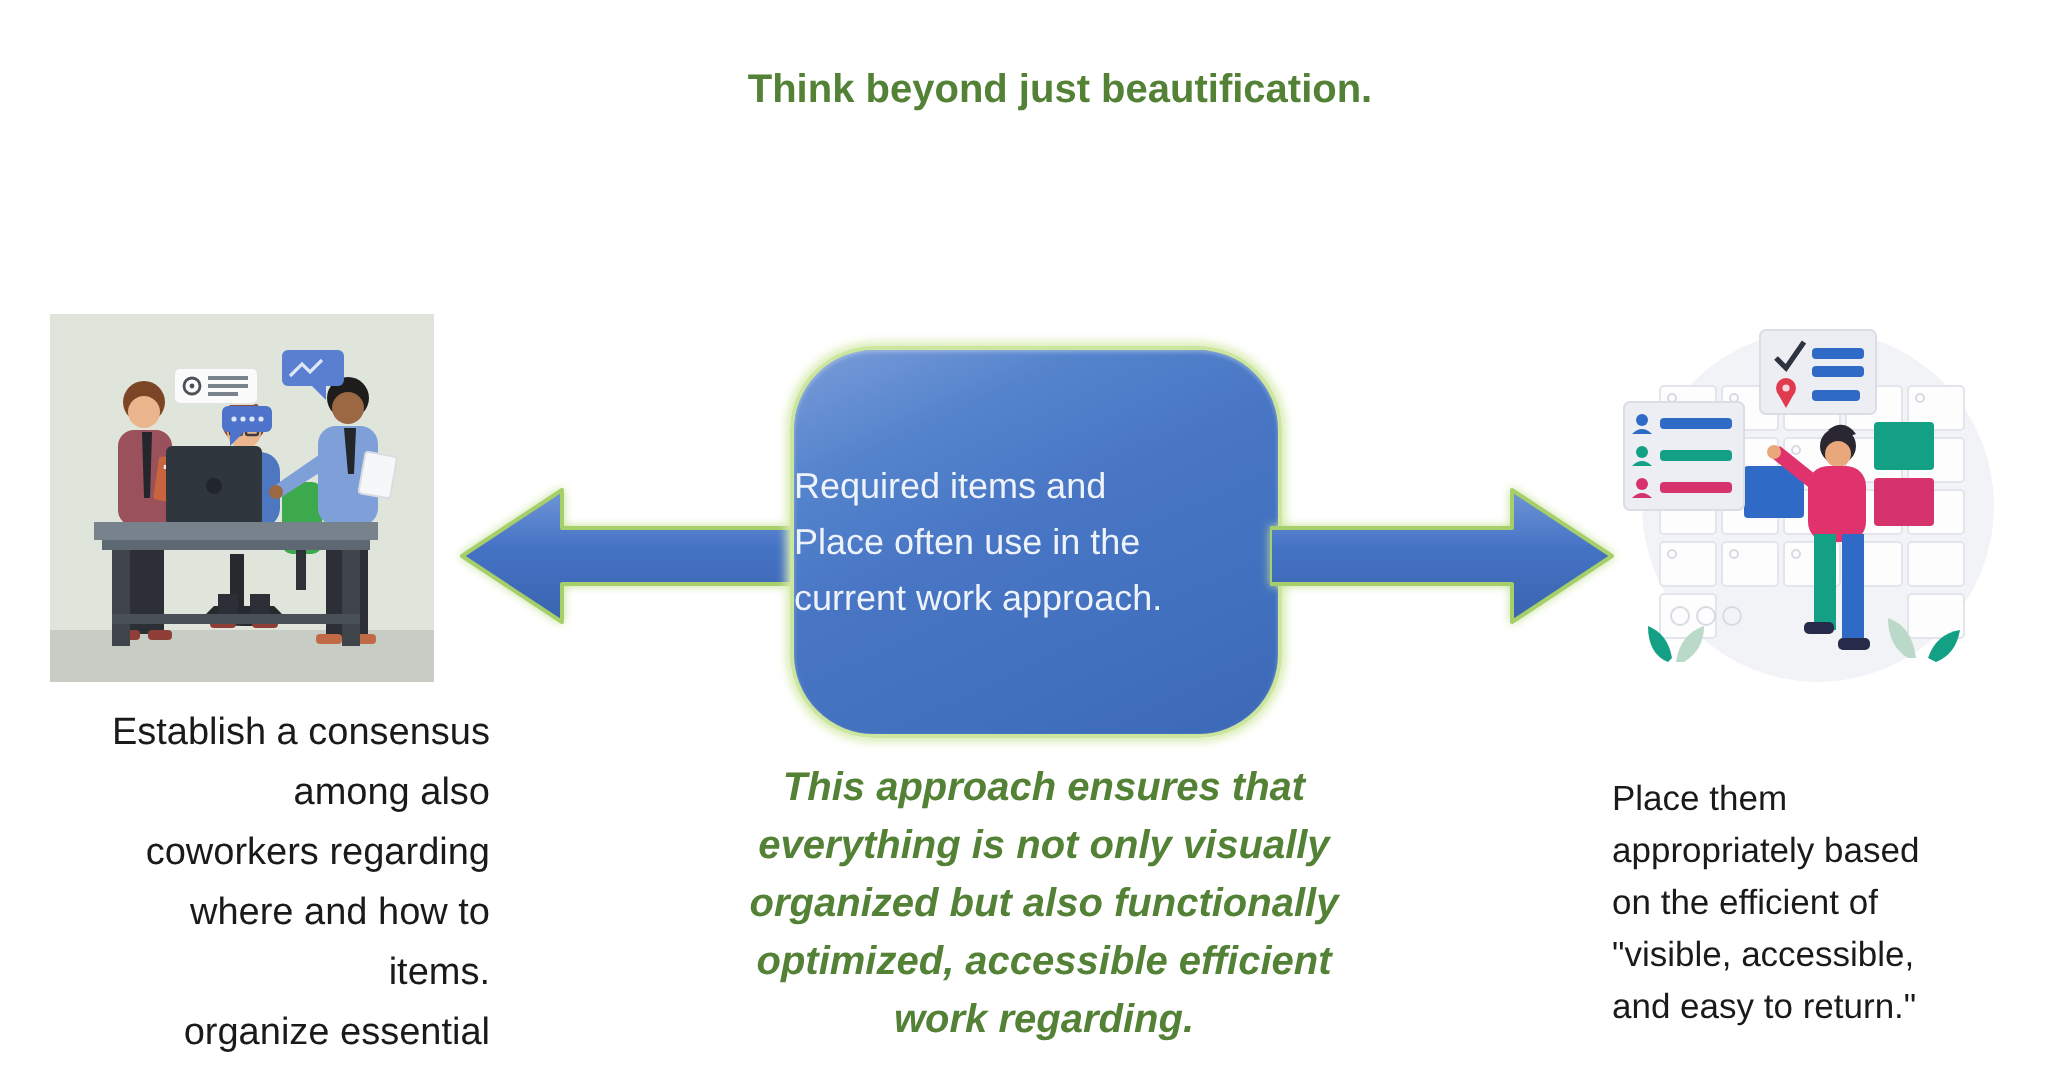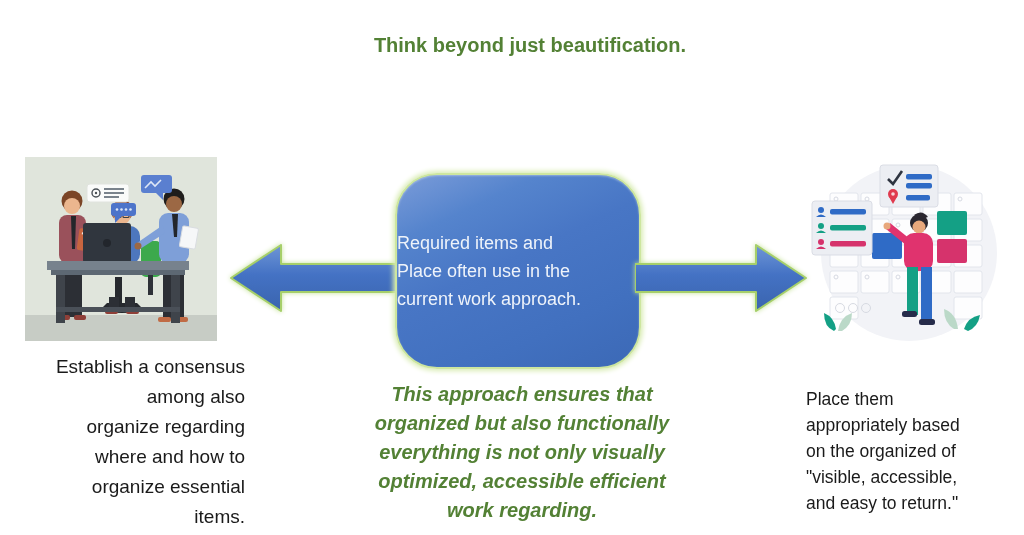--- a/index.html
+++ b/index.html
@@ -279,35 +279,35 @@
     </g>
     <g>
       <path d="M152 176 q-2 -16 -14 -20 q0 14 10 20 z" fill="#BBD9C8"></path>
       <path d="M158 176 q4 -12 16 -14 q-2 12 -12 16 z" fill="#14A085"></path>
     </g>
   </svg>
 
   <div id="left-caption" class="caption">
     <div>Establish a consensus</div>
     <div>among also</div>
-    <div>organize regarding</div>
+    <div>coworkers regarding</div>
     <div>where and how to</div>
+    <div>items.</div>
     <div>organize essential</div>
-    <div>items.</div>
   </div>
 
   <div id="right-caption" class="caption">
     <div>Place them</div>
     <div>appropriately based</div>
-    <div>on the organized of</div>
+    <div>on the efficient of</div>
     <div>"visible, accessible,</div>
     <div>and easy to return."</div>
   </div>
 
   <div id="conclusion">
     <div>This approach ensures that</div>
+    <div>everything is not only visually</div>
     <div>organized but also functionally</div>
-    <div>everything is not only visually</div>
     <div>optimized, accessible efficient</div>
     <div>work regarding.</div>
   </div>
 
 </div>
 
 </body></html>

